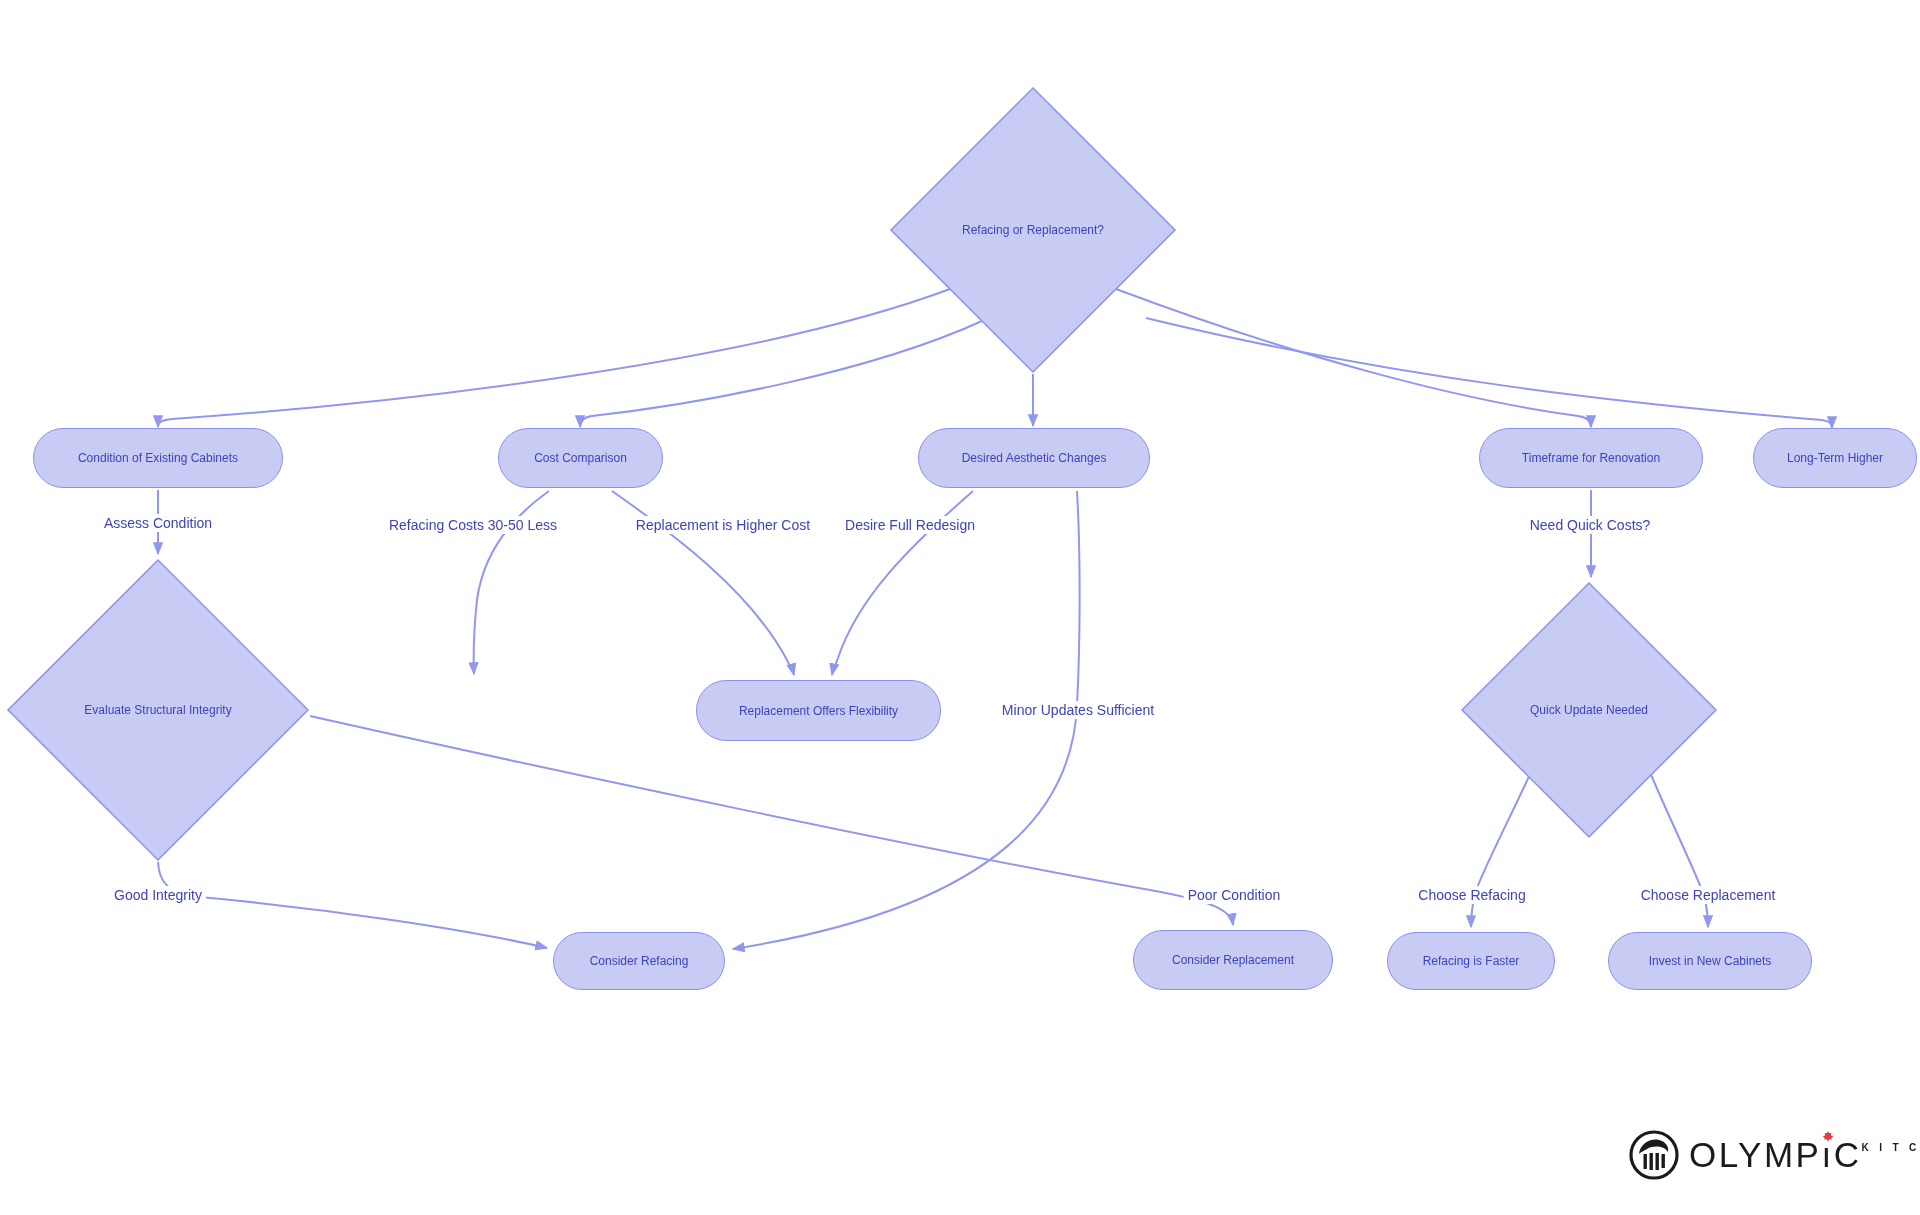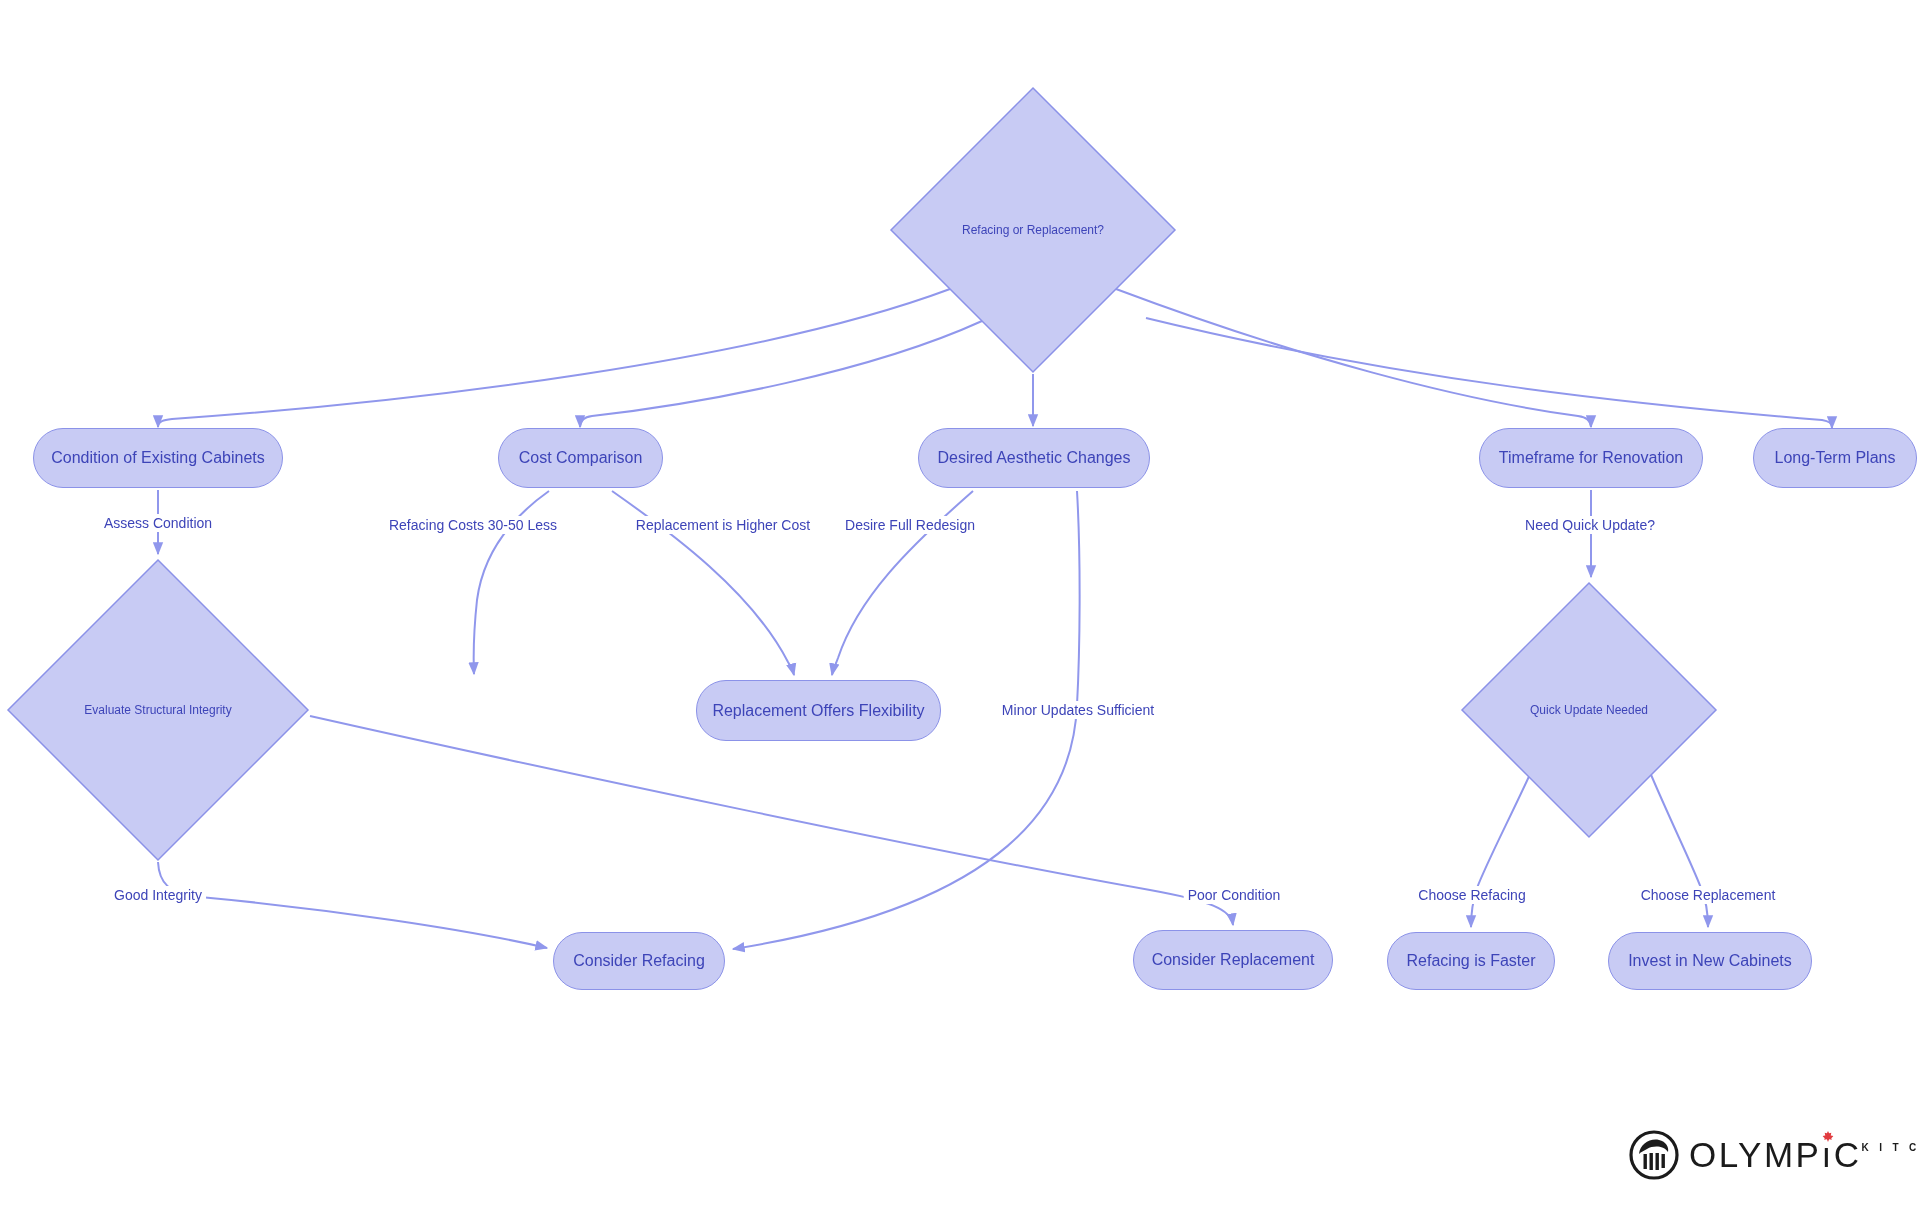--- a/index.html
+++ b/index.html
@@ -17,21 +17,21 @@
     background:var(--background);
     font-family:"Liberation Sans", sans-serif;
   }
   #edges{position:absolute;left:0;top:0;}
   .edge{stroke:var(--edge);stroke-width:2;fill:none;}
   .shape{fill:var(--node-fill);stroke:var(--node-border);stroke-width:1.5;}
   #arrowhead-tri{fill:var(--edge);}
   .pill{
     position:absolute;display:flex;align-items:center;justify-content:center;
     background:var(--node-fill);border:1.5px solid var(--node-border);
-    border-radius:30px;color:var(--text);font-size:16px;text-align:right;
+    border-radius:30px;color:var(--text);font-size:12px;text-align:right;
     box-sizing:border-box;padding:0 10px;white-space:nowrap;
   }
   .diamond-label{
     position:absolute;transform:translate(-50%,-50%);
     color:var(--text);font-size:12px;white-space:nowrap;text-align:center;
   }
   .edge-label{
     position:absolute;transform:translate(-50%,-50%);
     color:var(--text);font-size:14px;white-space:nowrap;
     background:var(--background);padding:1px 4px;
@@ -87,36 +87,36 @@
 
     <polygon class="shape" points="1033,88 1175,230 1033,372 891,230"></polygon>
     <polygon class="shape" points="158,560 308,710 158,860 8,710"></polygon>
     <polygon class="shape" points="1589,583 1716,710 1589,837 1462,710"></polygon>
   </svg>
 
   <div class="edge-label" style="left:158px;top:523px">Assess Condition</div>
   <div class="edge-label" style="left:473px;top:525px">Refacing Costs 30-50 Less</div>
   <div class="edge-label" style="left:723px;top:525px">Replacement is Higher Cost</div>
   <div class="edge-label" style="left:910px;top:525px">Desire Full Redesign</div>
-  <div class="edge-label" style="left:1590px;top:525px">Need Quick Update?</div>
+  <div class="edge-label" style="left:1590px;top:525px">Need Quick Costs?</div>
   <div class="edge-label" style="left:1078px;top:710px">Minor Updates Sufficient</div>
   <div class="edge-label" style="left:158px;top:895px">Good Integrity</div>
   <div class="edge-label" style="left:1234px;top:895px">Poor Condition</div>
   <div class="edge-label" style="left:1472px;top:895px">Choose Refacing</div>
   <div class="edge-label" style="left:1708px;top:895px">Choose Replacement</div>
 
   <div class="diamond-label" style="left:1033px;top:230px">Refacing or Replacement?</div>
   <div class="diamond-label" style="left:158px;top:710px">Evaluate Structural Integrity</div>
   <div class="diamond-label" style="left:1589px;top:710px">Quick Update Needed</div>
 
   <div class="pill" style="left:33px;top:428px;width:250px;height:60px">Condition of Existing Cabinets</div>
   <div class="pill" style="left:498px;top:428px;width:165px;height:60px">Cost Comparison</div>
   <div class="pill" style="left:918px;top:428px;width:232px;height:60px">Desired Aesthetic Changes</div>
   <div class="pill" style="left:1479px;top:428px;width:224px;height:60px">Timeframe for Renovation</div>
-  <div class="pill" style="left:1753px;top:428px;width:164px;height:60px">Long-Term Plans</div>
+  <div class="pill" style="left:1753px;top:428px;width:164px;height:60px">Long-Term Higher</div>
   <div class="pill" style="left:696px;top:680px;width:245px;height:61px">Replacement Offers Flexibility</div>
   <div class="pill" style="left:553px;top:932px;width:172px;height:58px">Consider Refacing</div>
   <div class="pill" style="left:1133px;top:930px;width:200px;height:60px">Consider Replacement</div>
   <div class="pill" style="left:1387px;top:932px;width:168px;height:58px">Refacing is Faster</div>
   <div class="pill" style="left:1608px;top:932px;width:204px;height:58px">Invest in New Cabinets</div>
 
   <div id="logo">
     <svg class="logo-circle" width="52" height="52" viewBox="0 0 52 52">
       <circle cx="26" cy="26" r="23" fill="none" stroke="#1b1b1b" stroke-width="3.2"></circle>
       <path d="M11,25 C12,15 22,9 31,11 C38,12.5 41,18 40,23 C36,17 26,16 19,20 C15,22 12.5,23.5 11,25 Z" fill="#1b1b1b"></path>

